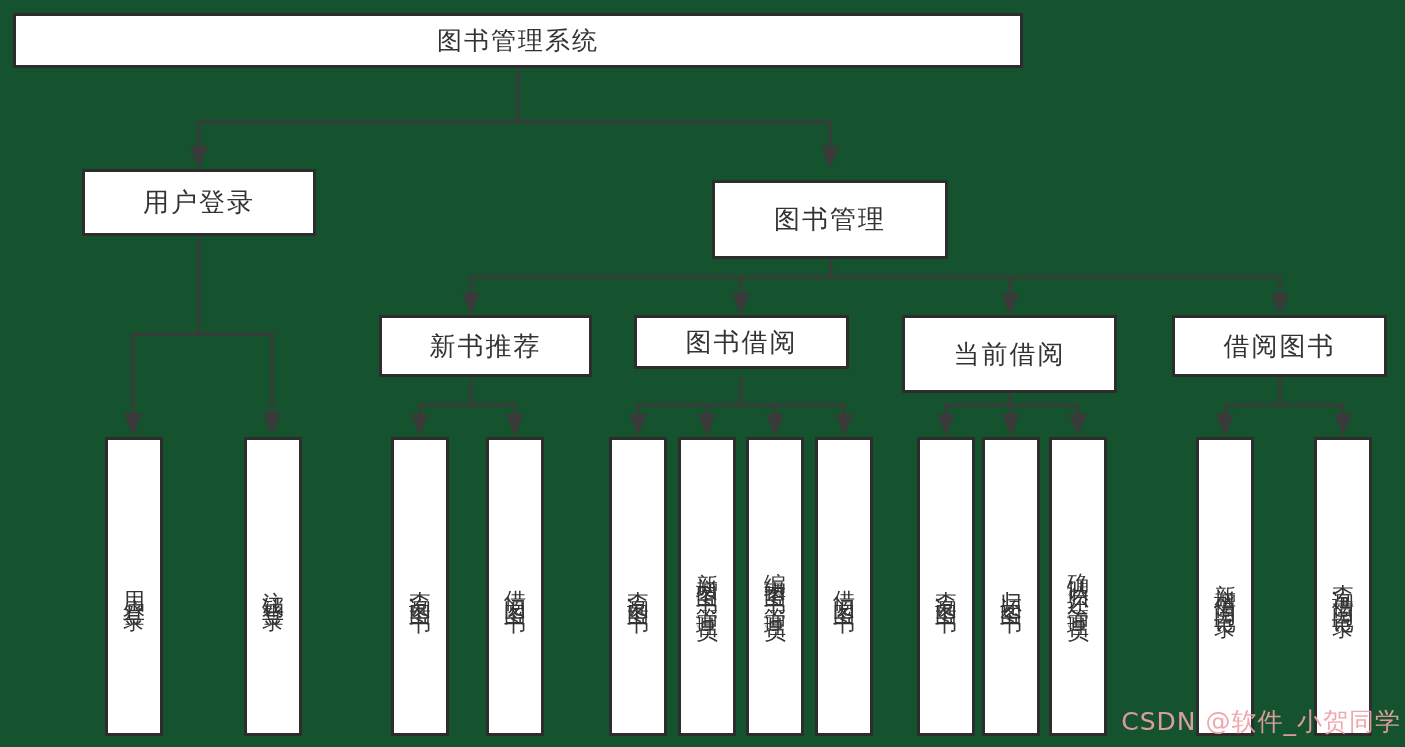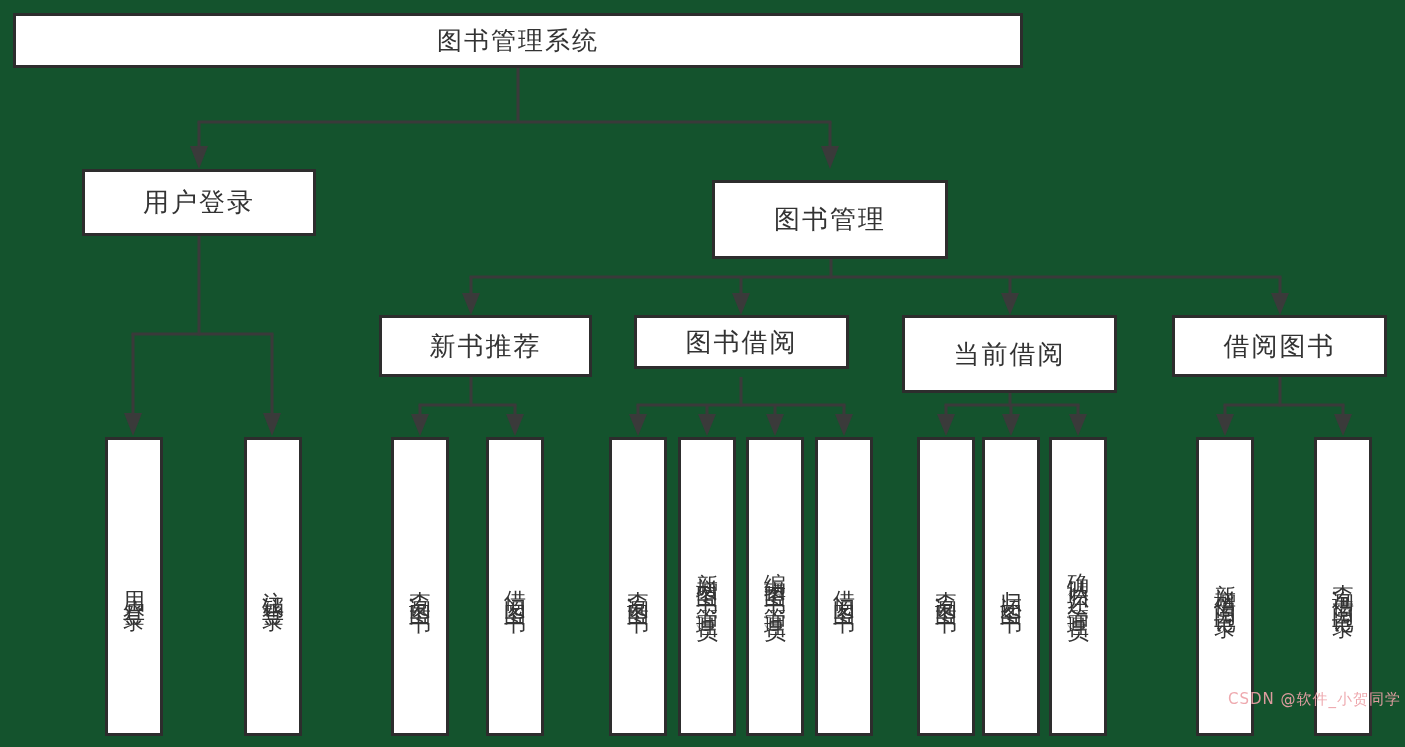--- a/index.html
+++ b/index.html
@@ -22,22 +22,22 @@
     white-space:nowrap;
   }
   .node.root{font-size:25px;}
   .node.leaf{
     writing-mode:vertical-rl;
     font-size:22px;letter-spacing:7px;line-height:1;
     white-space:normal;
   }
   .watermark{
     position:absolute;z-index:6;
-    right:4px;top:690px;
-    font-size:15px;letter-spacing:1px;
+    right:4px;top:705px;
+    font-size:25px;letter-spacing:1px;
     color:#eda2a8;opacity:0.92;
     white-space:nowrap;
   }
 </style>
 </head>
 <body>
 
 <div class="stage">
 
   <svg class="connectors" width="1405" height="747" viewBox="0 0 1405 747">

